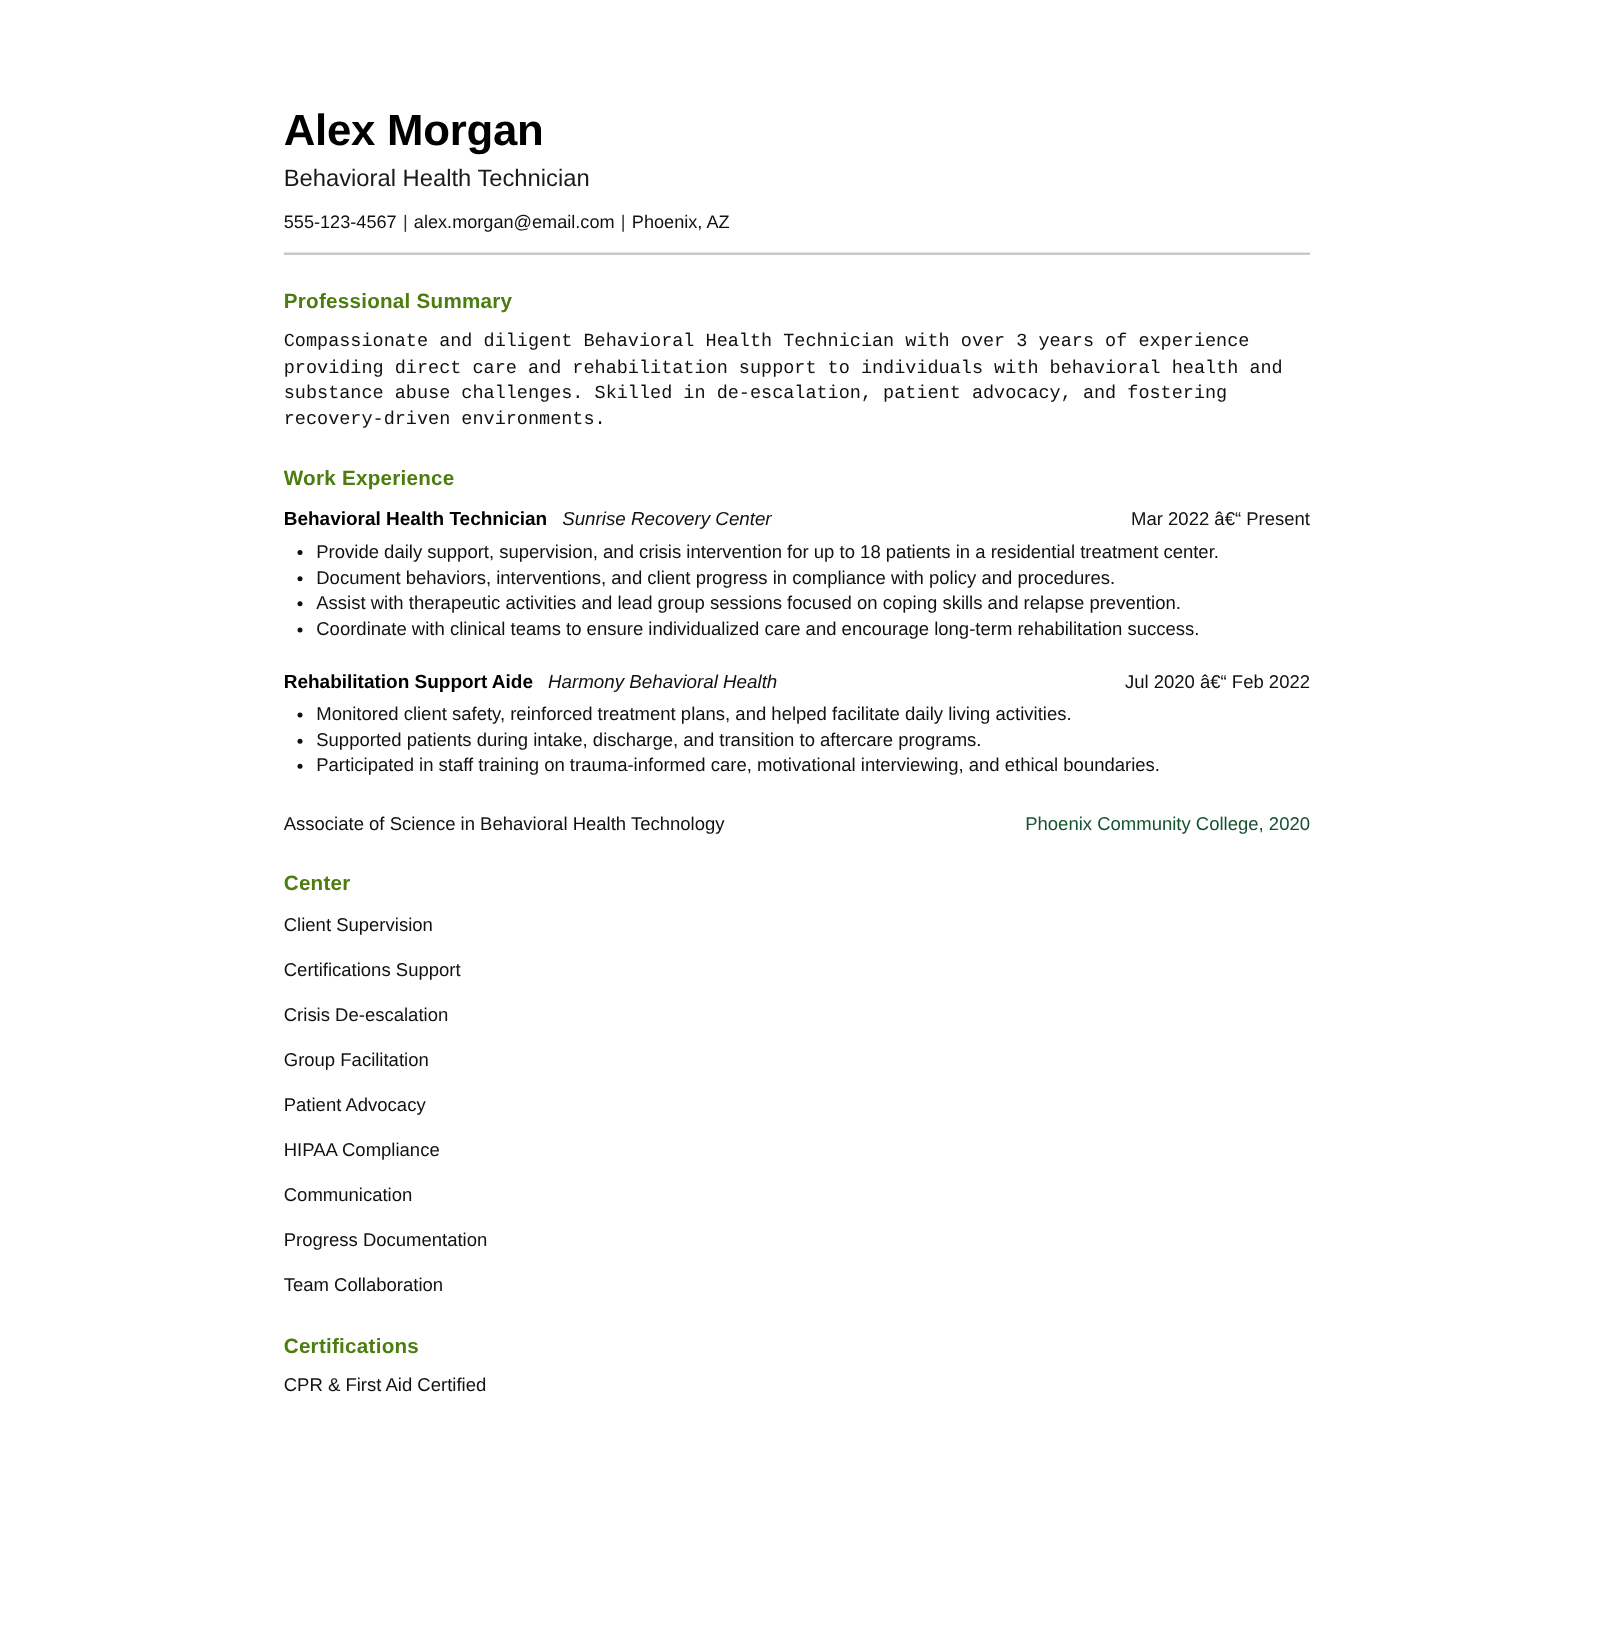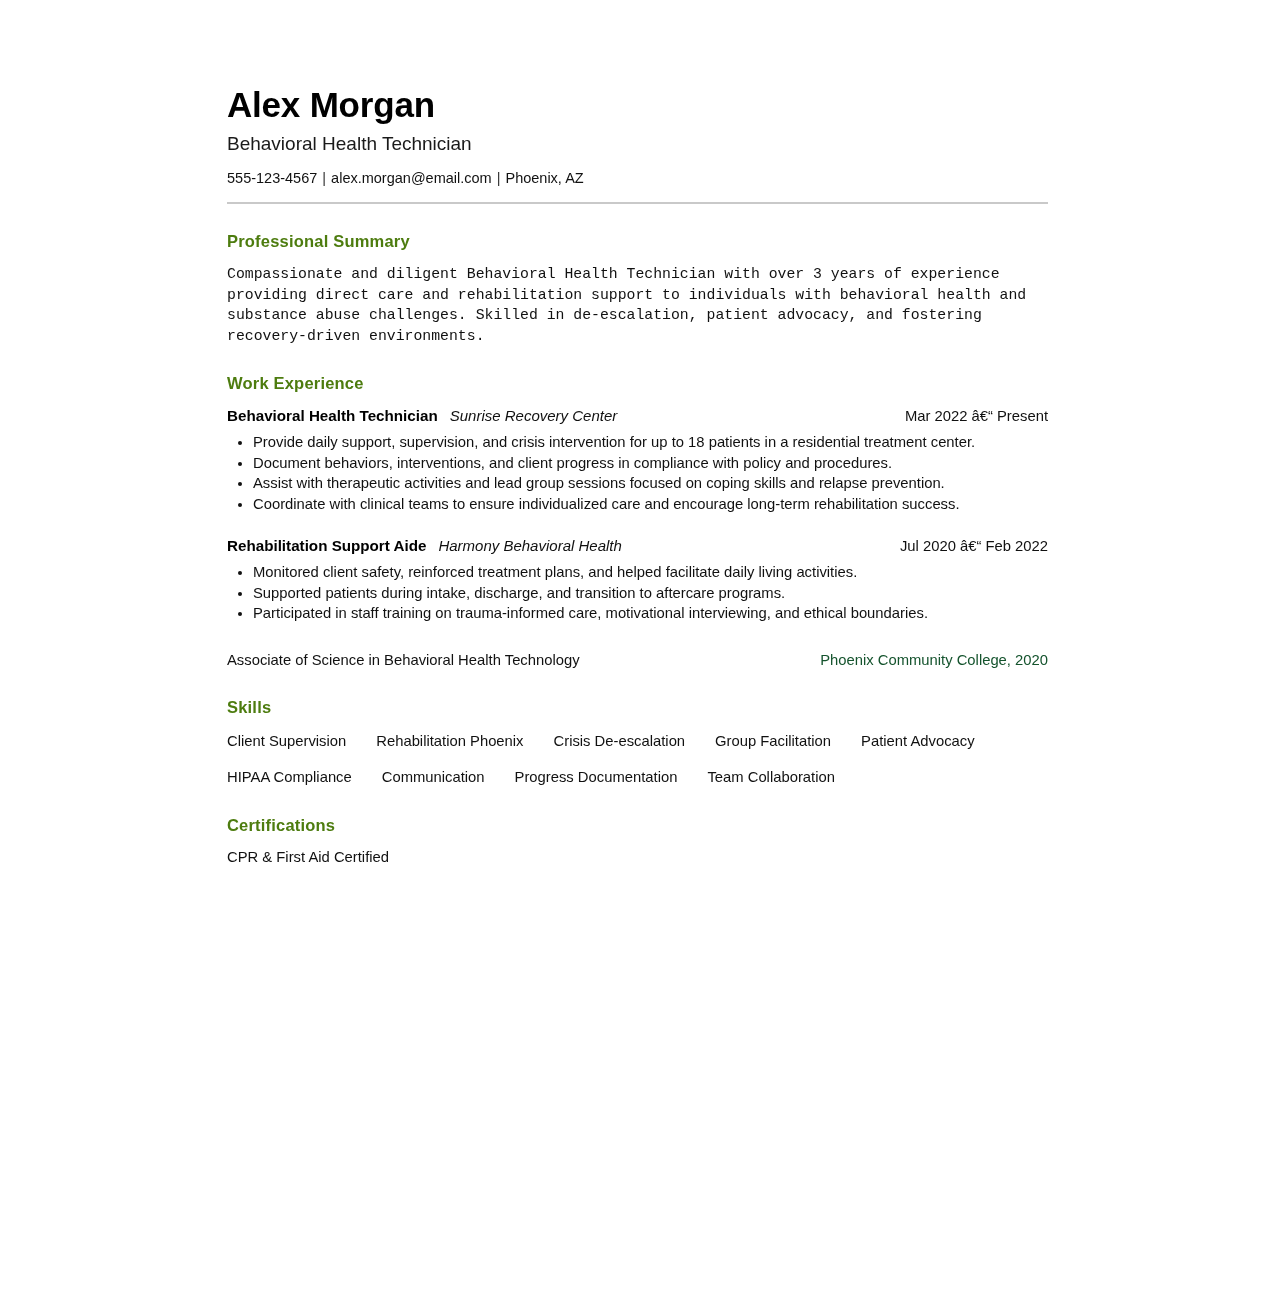--- a/index.html
+++ b/index.html
@@ -154,20 +154,21 @@
     white-space: nowrap;
   }
 
   
   .skills-wrap {
     display: flex;
     flex-wrap: wrap;
     width: 821px;
     column-gap: 30px;
     row-gap: 14px;
+    flex-direction: column;
   }
   .skill-item {
     font-size: 14.8px;
     line-height: 22px;
     color: #111;
     white-space: nowrap;
   }
 
   
   .cert-list {
@@ -235,24 +236,24 @@
     </div>
 
     <div class="section">
       <div class="edu-row">
         <span class="edu-degree">Associate of Science in Behavioral Health Technology</span>
         <span class="edu-school">Phoenix Community College, 2020</span>
       </div>
     </div>
 
     <div class="section">
-      <h2 class="section-title">Skills</h2>
+      <h2 class="section-title">Center</h2>
       <div class="skills-wrap">
         <span class="skill-item">Client Supervision</span>
-        <span class="skill-item">Rehabilitation Phoenix</span>
+        <span class="skill-item">Certifications Support</span>
         <span class="skill-item">Crisis De-escalation</span>
         <span class="skill-item">Group Facilitation</span>
         <span class="skill-item">Patient Advocacy</span>
         <span class="skill-item">HIPAA Compliance</span>
         <span class="skill-item">Communication</span>
         <span class="skill-item">Progress Documentation</span>
         <span class="skill-item">Team Collaboration</span>
       </div>
     </div>
 

